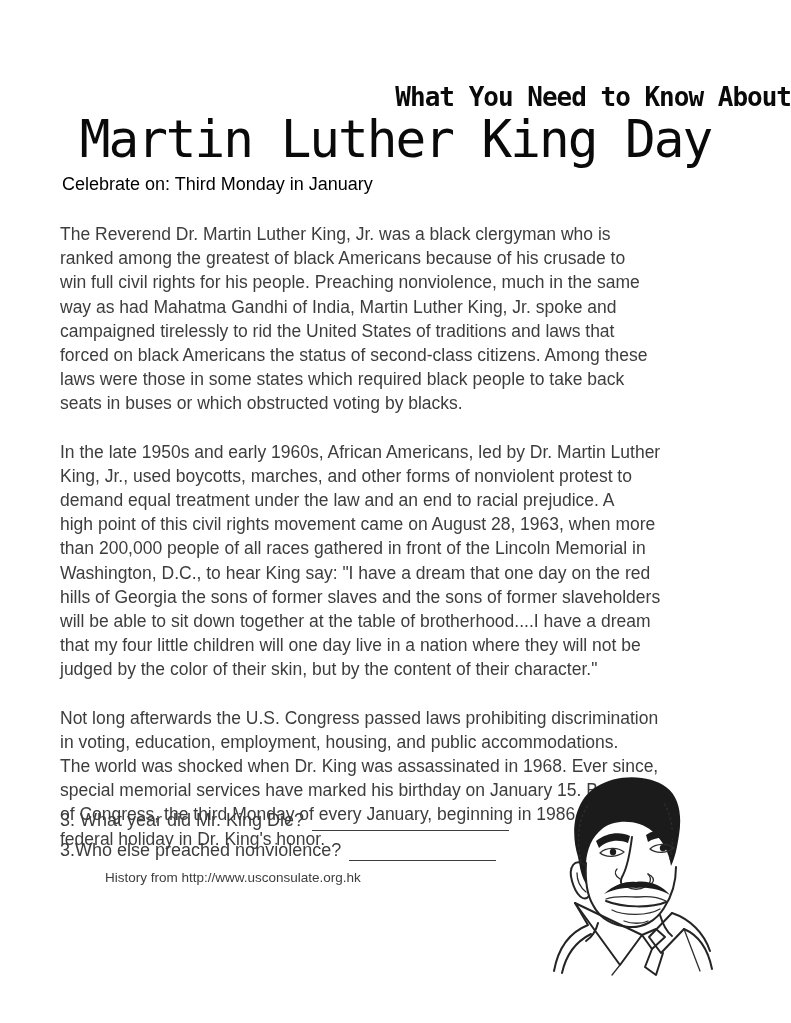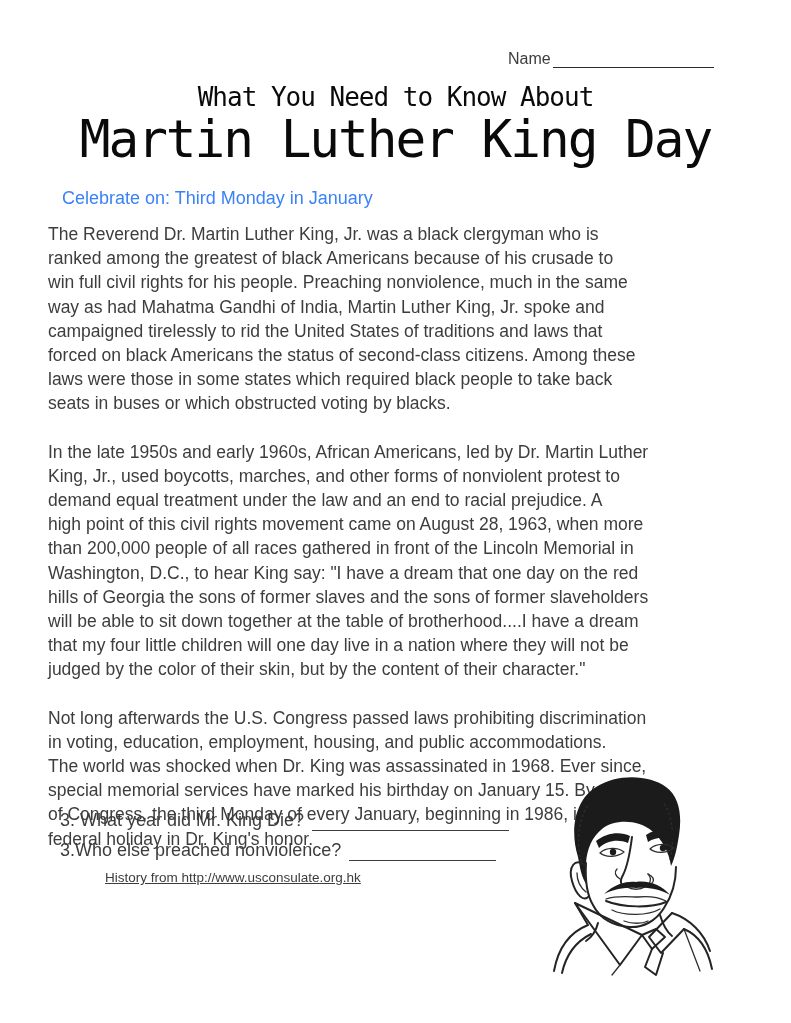--- a/index.html
+++ b/index.html
@@ -17,73 +17,70 @@
     position: absolute; left: 508px; top: 50px;
     font-size: 16px; color: #3d3d3d;
   }
   .name-blank {
     display: inline-block; width: 161px; height: 15px;
     border-bottom: 1.5px solid #2b2b2b; margin-left: 2px; vertical-align: bottom;
   }
   
   .pre-title {
     position: absolute; left: 0; top: 82px; width: 100%;
-    text-align: center;
+    text-align: right;
     font-family: "DejaVu Sans Mono", monospace;
-    font-weight: normal; font-size: 26px; color: #0a0a0a;
+    font-weight: bold; font-size: 26px; color: #0a0a0a;
     letter-spacing: -1px;
   }
   .main-title {
     position: absolute; left: 0; top: 110px; width: 100%; margin: 0;
     text-align: center;
     font-family: "DejaVu Sans Mono", monospace;
     font-weight: normal; font-size: 51px; color: #0a0a0a;
     letter-spacing: -2px; white-space: nowrap;
   }
   .subtitle {
-    position: absolute; left: 62px; top: 188px;
-    font-size: 18px; color: #3b82f6;
+    position: absolute; left: 62px; top: 174px;
+    font-size: 18px; color: #000000;
   }
   
   .body-text {
-    position: absolute; left: 48px; top: 222px; width: 700px;
+    position: absolute; left: 60px; top: 222px; width: 700px;
     font-size: 17.5px; line-height: 24.2px; color: #3d3d3d;
   }
   .body-text p { margin: 0 0 24px 0; white-space: pre-line; }
   
   .questions {
     position: absolute; left: 60px; top: 810px;
     font-size: 18px; color: #3d3d3d;
   }
   .q { margin-bottom: 10px; height: 20px; }
   .answer-blank {
     display: inline-block; height: 15px;
     border-bottom: 1.6px solid #3d3d3d; margin-left: 8px; vertical-align: bottom;
   }
   .answer-blank.q2 { width: 197px; }
   .answer-blank.q3 { width: 147px; }
   .source {
     margin-top: 2px; margin-left: 45px;
-    font-size: 13.5px; color: #3d3d3d; text-decoration: underline;
+    font-size: 13.5px; color: #3d3d3d;
   }
   
   .portrait { position: absolute; left: 548px; top: 775px; width: 172px; height: 202px; }
   .logo { position: absolute; left: 150px; top: 912px; width: 250px; height: 88px; }
   svg .sk { fill: none; stroke: #242424; stroke-width: 2; stroke-linecap: round; stroke-linejoin: round; }
   svg .sk-thin { fill: none; stroke: #2e2e2e; stroke-width: 1.3; stroke-linecap: round; stroke-linejoin: round; }
   svg .ink { fill: #1b1b1b; stroke: none; }
 </style>
 </head>
 <body>
 
 <div class="page">
 
-  <div class="name-row">
-    <span>Name</span><span class="name-blank"></span>
-  </div>
 
   <div class="pre-title">What You Need to Know About</div>
   <h1 class="main-title">Martin Luther King Day</h1>
   <div class="subtitle">Celebrate on: Third Monday in January</div>
 
   <div class="body-text">
     <p>The Reverend Dr. Martin Luther King, Jr. was a black clergyman who is
 ranked among the greatest of black Americans because of his crusade to
 win full civil rights for his people. Preaching nonviolence, much in the same
 way as had Mahatma Gandhi of India, Martin Luther King, Jr. spoke and

